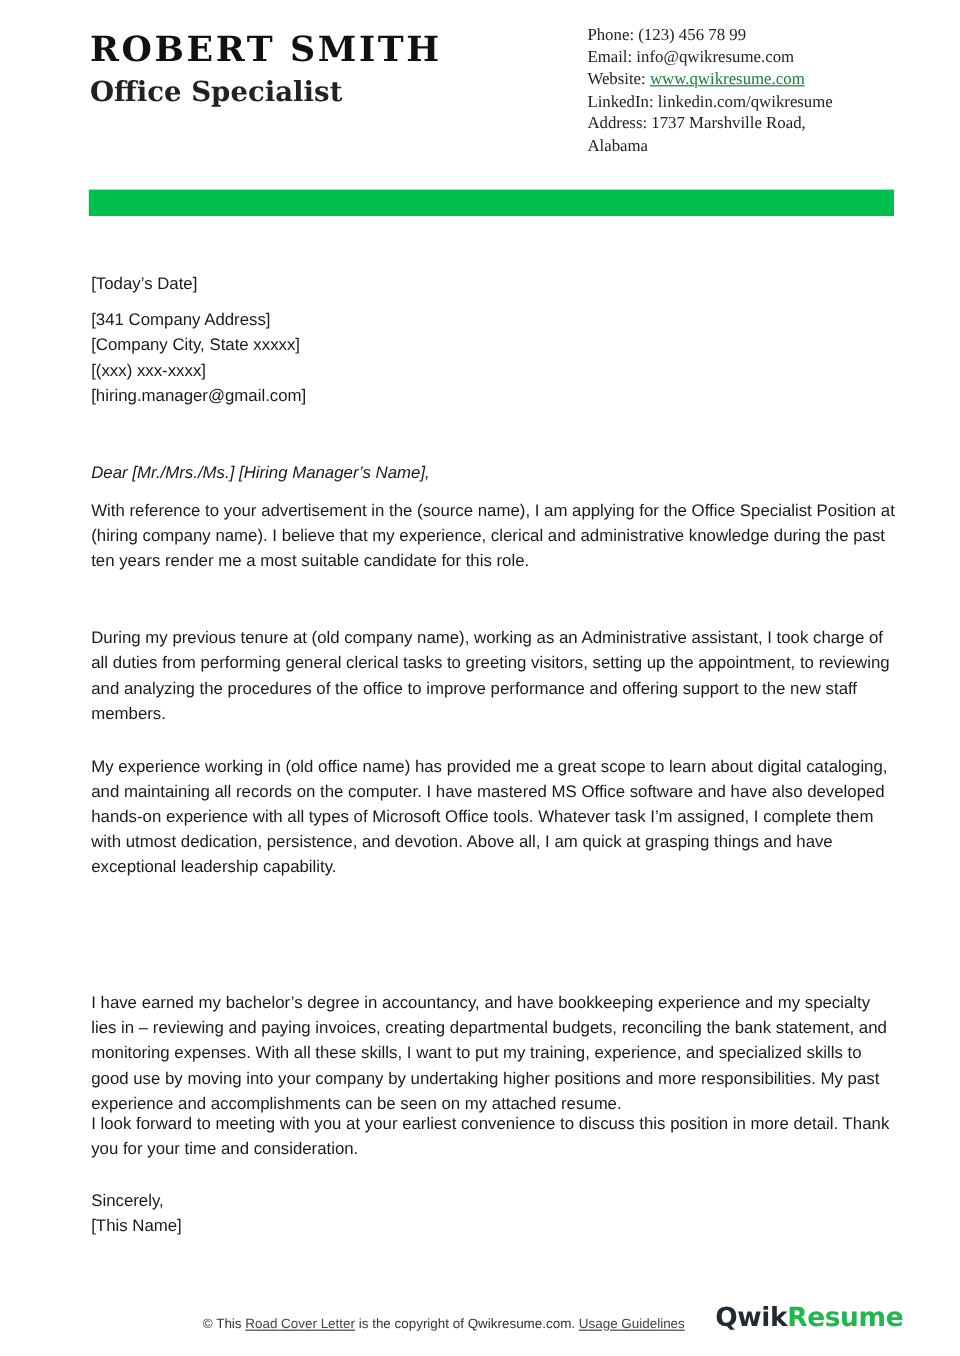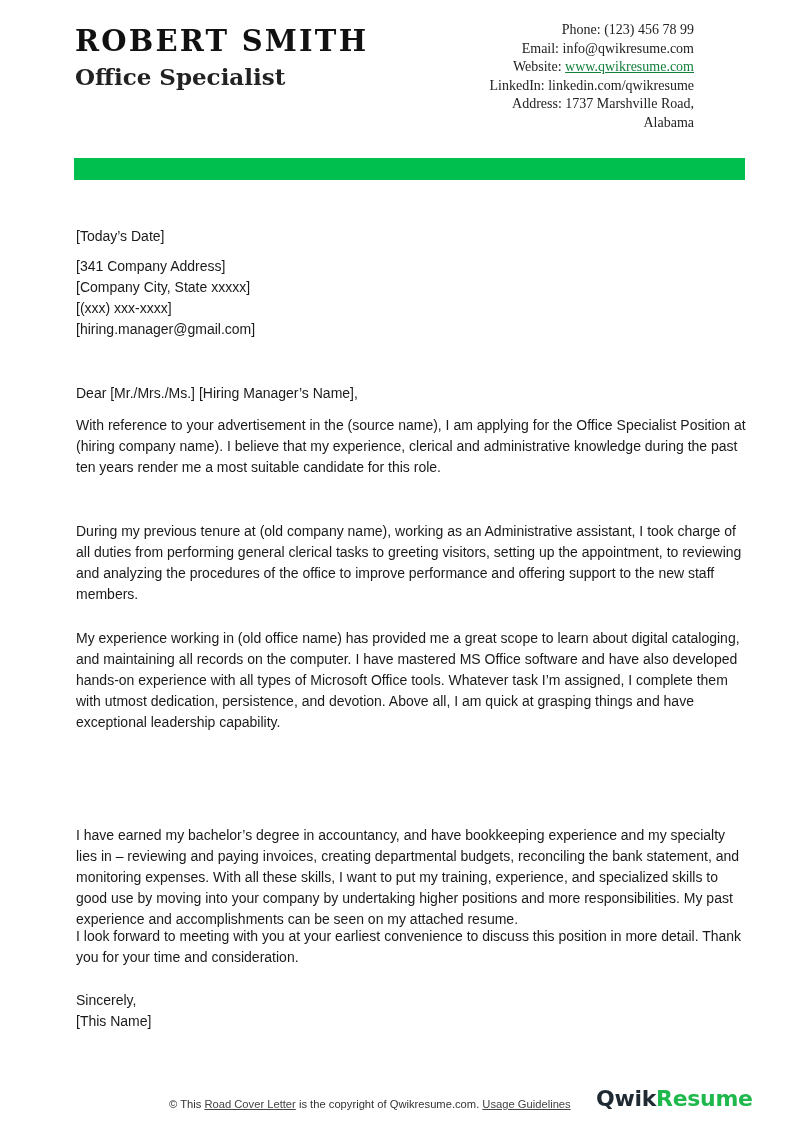--- a/index.html
+++ b/index.html
@@ -39,21 +39,20 @@
       font-weight: bold;
       font-size: 23px;
       color: #222;
       line-height: 30px;
       white-space: nowrap;
     }
     .contact {
       position: absolute;
       right: 61px;
       top: 21px;
-      text-align: right;
       font-family: "Liberation Serif", "DejaVu Serif", serif;
       font-size: 14px;
       line-height: 18.5px;
       color: #222;
     }
     .contact .row { white-space: nowrap; }
     .contact a {
       color: #15803d;
       text-decoration: underline;
     }
@@ -130,21 +129,21 @@
 
   <div class="body-text date">[Today’s Date]</div>
 
   <div class="body-text addr">
     <p>[341 Company Address]</p>
     <p>[Company City, State xxxxx]</p>
     <p>[(xxx) xxx-xxxx]</p>
     <p>[hiring.manager@gmail.com]</p>
   </div>
 
-  <div class="body-text" style="top:383px;">Dear [Mr./Mrs./Ms.] [Hiring Manager’s Name],</div>
+  <div class="body-text" style="top:383px;font-style:italic;">Dear [Mr./Mrs./Ms.] [Hiring Manager’s Name],</div>
 
   <div class="body-text para1">With reference to your advertisement in the (source name), I am applying for the Office Specialist Position at (hiring company name). I believe that my experience, clerical and administrative knowledge during the past ten years render me a most suitable candidate for this role.</div>
   <div class="body-text para2">During my previous tenure at (old company name), working as an Administrative assistant, I took charge of all duties from performing general clerical tasks to greeting visitors, setting up the appointment, to reviewing and analyzing the procedures of the office to improve performance and offering support to the new staff members.</div>
   <div class="body-text para3">My experience working in (old office name) has provided me a great scope to learn about digital cataloging, and maintaining all records on the computer. I have mastered MS Office software and have also developed hands-on experience with all types of Microsoft Office tools. Whatever task I’m assigned, I complete them with utmost dedication, persistence, and devotion. Above all, I am quick at grasping things and have exceptional leadership capability.</div>
   <div class="body-text para4">I have earned my bachelor’s degree in accountancy, and have bookkeeping experience and my specialty lies in – reviewing and paying invoices, creating departmental budgets, reconciling the bank statement, and monitoring expenses. With all these skills, I want to put my training, experience, and specialized skills to good use by moving into your company by undertaking higher positions and more responsibilities. My past experience and accomplishments can be seen on my attached resume.</div>
   <div class="body-text para5">I look forward to meeting with you at your earliest convenience to discuss this position in more detail. Thank you for your time and consideration.</div>
 
   <div class="body-text closing">
     <p>Sincerely,</p>
     <p>[This Name]</p>

